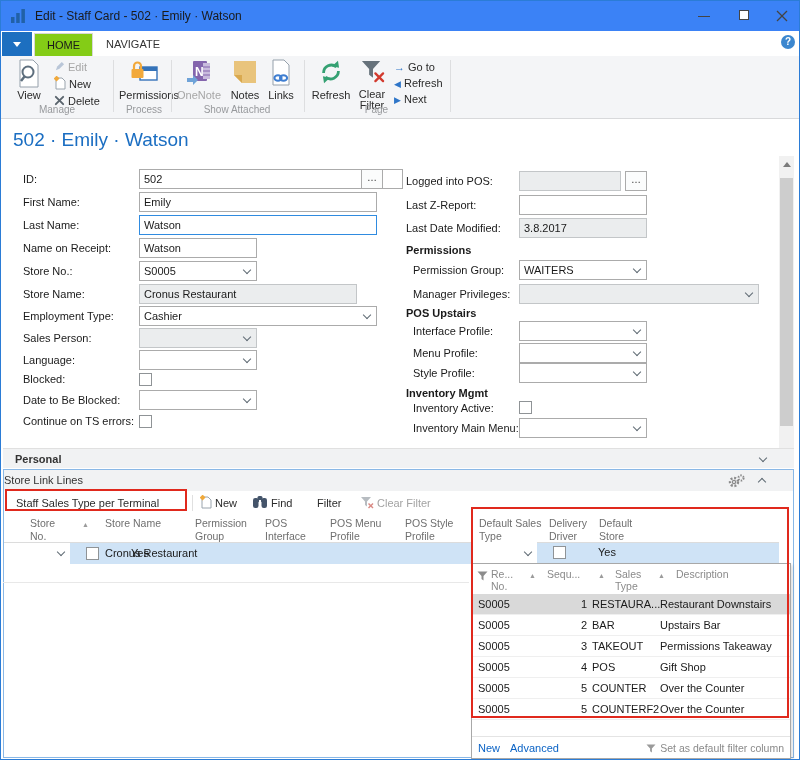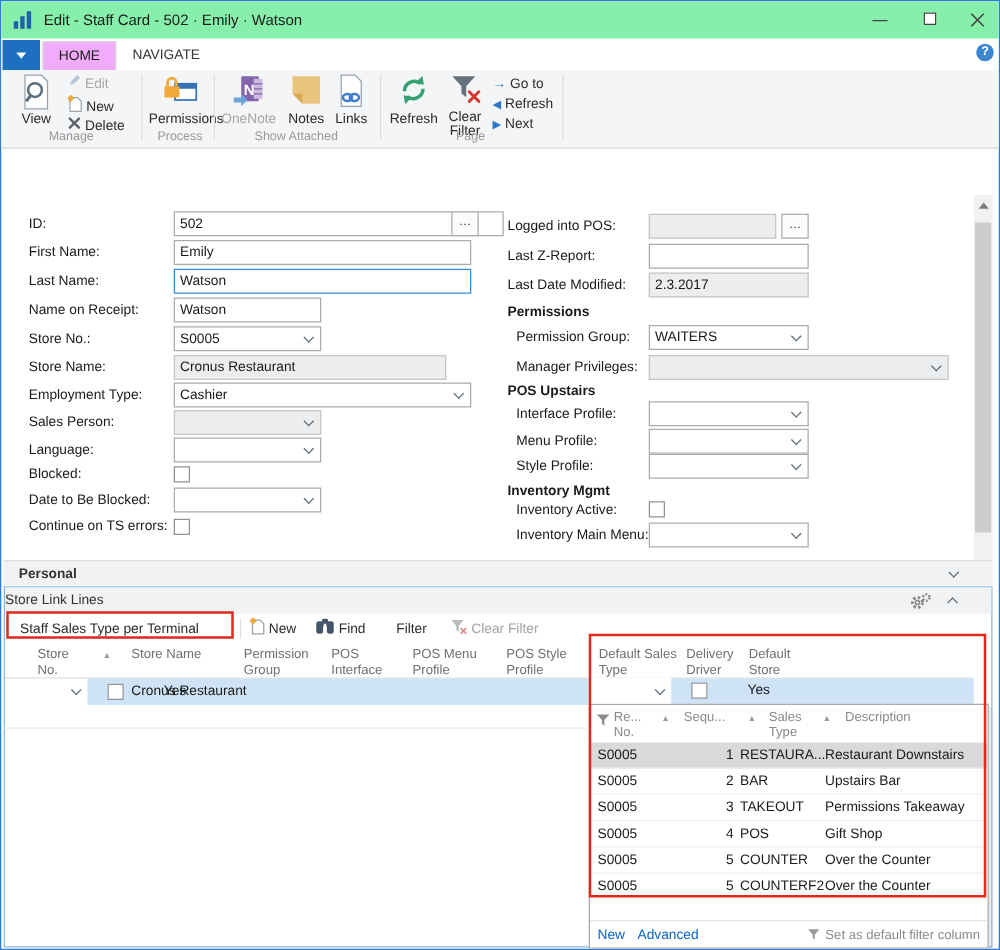--- a/index.html
+++ b/index.html
@@ -1,32 +1,32 @@
 <!DOCTYPE html>
 <html><head>
 <meta charset="utf-8">
 <style>
   * { margin:0; padding:0; box-sizing:border-box; }
   html,body { width:800px; height:760px; font-family:"Liberation Sans", sans-serif; background:#fff; }
   .window { position:relative; width:800px; height:760px; border:1px solid #2b7cd6; background:#fff; overflow:hidden; }
 
   
-  .titlebar { position:absolute; left:0; top:0; right:0; height:30px; background:#86efac; }
+  .titlebar { position:absolute; left:0; top:0; right:0; height:30px; background:#3b82f6; }
   .app-icon { position:absolute; left:9px; top:7px; width:16px; height:16px; }
   .title-text { position:absolute; left:34px; top:8px; font-size:12px; color:#1a1a1a; white-space:nowrap; }
   .winbtn { position:absolute; top:0; width:34px; height:28px; text-align:center; }
   .min-glyph { position:absolute; left:11px; top:15px; width:12px; height:1px; background:#444; }
   .max-glyph { position:absolute; left:12px; top:9px; width:10px; height:10px; border:1px solid #444; background:#fff; }
 
   
   .tabrow { position:absolute; left:0; top:30px; right:0; height:25px; background:#fff; }
   .appmenu { position:absolute; left:1px; top:1px; width:30px; height:24px; background:#1d6fc0; }
   .appmenu .tri { position:absolute; left:11px; top:10px; width:0; height:0; border-left:4px solid transparent; border-right:4px solid transparent; border-top:5px solid #fff; }
   .tab { position:absolute; top:2px; height:23px; line-height:22px; font-size:11px; color:#333; padding:0 12px; }
-  .tab.active { background:#f0abfc; border:1px solid #d8d8d8; border-bottom:none; color:#1a1a1a;text-align:right; }
+  .tab.active { background:#84cc16; border:1px solid #d8d8d8; border-bottom:none; color:#1a1a1a;text-align:right; }
   .help-circle { position:absolute; right:4px; top:4px; width:14px; height:14px; border-radius:50%; background:#3c87cf; color:#fff; font-size:10px; line-height:14px; text-align:center; font-weight:bold; }
 
   
   .ribbon { position:absolute; left:0; top:55px; right:0; height:63px; background:#f4f5f7; border-bottom:1px solid #d8d9db; }
   .rsep { position:absolute; top:4px; width:1px; height:52px; background:#dddee0; }
   .rbig { position:absolute; top:2px; width:44px; text-align:center; }
   .rbig .ric { display:block; height:30px; margin-top:1px; }
   .rbig .rlb { display:block; font-size:11px; color:#2b2b2b; line-height:12px; }
   .rbig.gray .rlb { color:#a6a6a6; }
   .rsmall { position:absolute; height:16px; font-size:11px; color:#2b2b2b; line-height:16px; white-space:nowrap; }
@@ -237,20 +237,21 @@
     <div class="rsmall" style="left:393px; top:19px">
       <span class="bluearrow" style="font-size:9px">◀</span> <span>Refresh</span>
     </div>
     <div class="rsmall" style="left:393px; top:35px">
       <span class="bluearrow" style="font-size:9px">▶</span> <span>Next</span>
     </div>
     <div class="glabel" style="left:303px; width:145px">Page</div>
     <div class="rsep" style="left:449px"></div>
   </div>
 
+  <div class="page-title">502 · Emily · Watson</div>
 
   <div class="lbl" style="left:22px; top:168px">ID:</div>
   <div class="inp" style="left:138px; top:168px; width:264px">502</div>
   <div class="ebtn" style="left:360px; top:168px">…</div>
 
   <div class="lbl" style="left:22px; top:191px">First Name:</div>
   <div class="inp" style="left:138px; top:191px; width:238px">Emily</div>
 
   <div class="lbl" style="left:22px; top:214px">Last Name:</div>
   <div class="inp focus" style="left:138px; top:214px; width:238px">Watson</div>
@@ -283,21 +284,21 @@
   <span class="chk" style="left:138px; top:414px"></span>
 
   <div class="lbl" style="left:405px; top:170px">Logged into POS:</div>
   <div class="inp ro" style="left:518px; top:170px; width:102px"></div>
   <div class="ebtn" style="left:624px; top:170px">…</div>
 
   <div class="lbl" style="left:405px; top:194px">Last Z-Report:</div>
   <div class="inp" style="left:518px; top:194px; width:128px"></div>
 
   <div class="lbl" style="left:405px; top:217px">Last Date Modified:</div>
-  <div class="inp ro" style="left:518px; top:217px; width:128px">2.3.2017</div>
+  <div class="inp ro" style="left:518px; top:217px; width:128px">3.8.2017</div>
 
   <div class="shead" style="left:405px; top:241px">Permissions</div>
 
   <div class="lbl" style="left:412px; top:259px">Permission Group:</div>
   <div class="inp dd" style="left:518px; top:259px; width:128px"><span>WAITERS</span><span class="chev"></span></div>
 
   <div class="lbl" style="left:412px; top:283px">Manager Privileges:</div>
   <div class="inp ro dd" style="left:518px; top:283px; width:240px"><span></span><span class="chev"></span></div>
 
   <div class="shead" style="left:405px; top:304px">POS Upstairs</div>

